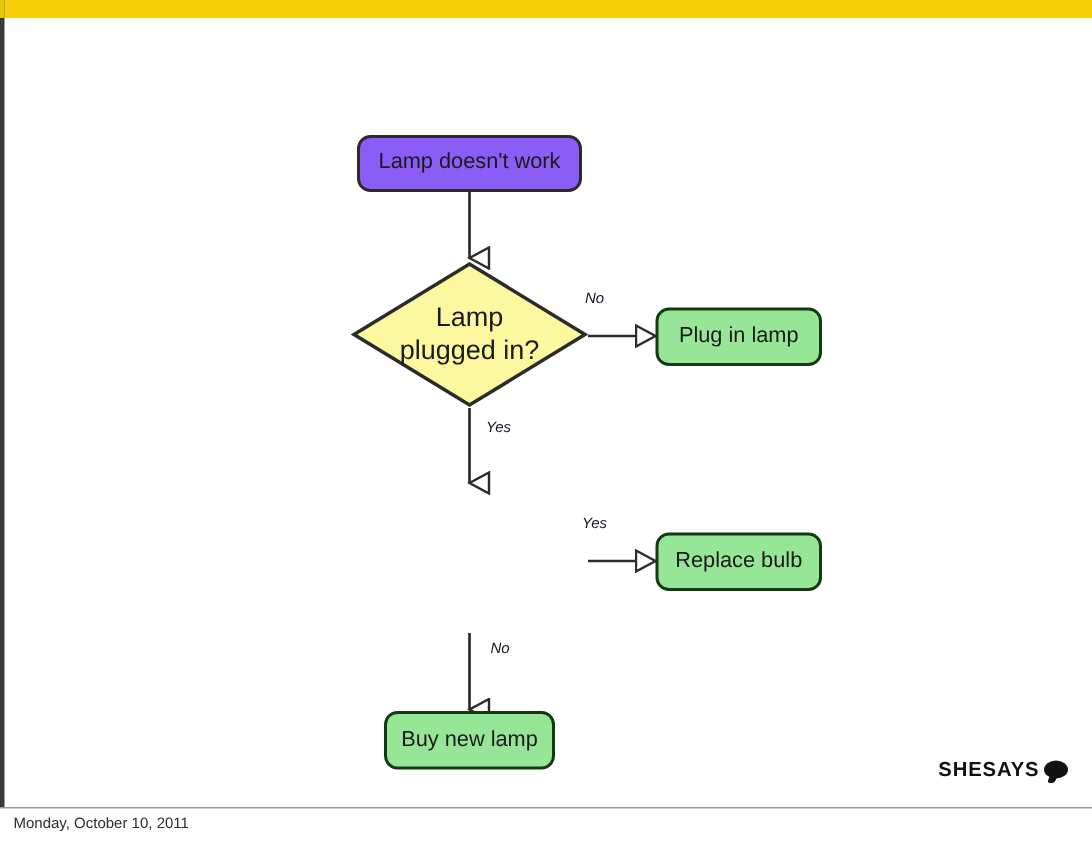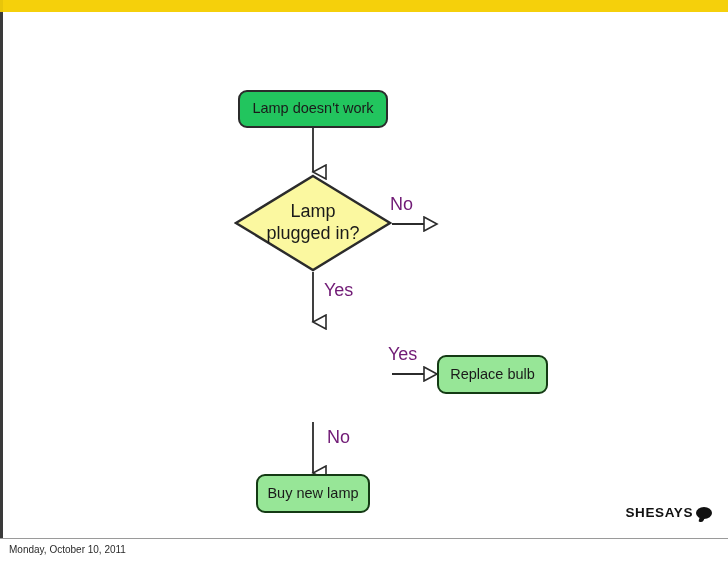--- a/index.html
+++ b/index.html
@@ -119,21 +119,21 @@
     font-size: 14.5px;
     line-height: 1.18;
   }
 
   .rounded {
     border-radius: 9px;
     border: 2px solid;
   }
 
   .node-pink {
-    background: #22c55e;
+    background: #8b5cf6;
     border-color: #2b2b2b;
   }
   .node-green {
     background: #97e697;
     border-color: #143a14;
   }
 
   
   .diamond-wrap {
     position: absolute;
@@ -151,23 +151,24 @@
     align-items: center;
     justify-content: center;
     text-align: center;
     font-size: 18px;
     line-height: 1.2;
     color: #1a1a1a;
   }
 
   .edge-label {
     position: absolute;
-    font-size: 18px;
-    color: #701a75;
+    font-size: 10px;
+    color: #0f172a;
     white-space: nowrap;
+    font-style: italic;
   }
 </style>
 </head>
 <body>
 
 <div id="slide">
 
   <div id="top-bar"></div>
   <div id="left-edge"></div>
   <div id="left-edge-light"></div>
@@ -205,20 +206,23 @@
         <polygon points="79,2 156,49 79,96 2,49" fill="#fbf8a0" stroke="#2b2b2b" stroke-width="2.4" stroke-linejoin="miter"></polygon>
       </svg>
       <div class="diamond-label">
         <div>
           <div>Lamp</div>
           <div>plugged in?</div>
         </div>
       </div>
     </div>
 
+    <div class="node rounded node-green" style="left:437px; top:205px; width:111px; height:39px;">
+      <span>Plug in lamp</span>
+    </div>
 
 
     <div class="node rounded node-green" style="left:437px; top:355px; width:111px; height:39px;">
       <span>Replace bulb</span>
     </div>
 
     <div class="node rounded node-green" style="left:256px; top:474px; width:114px; height:39px;">
       <span>Buy new lamp</span>
     </div>
 

